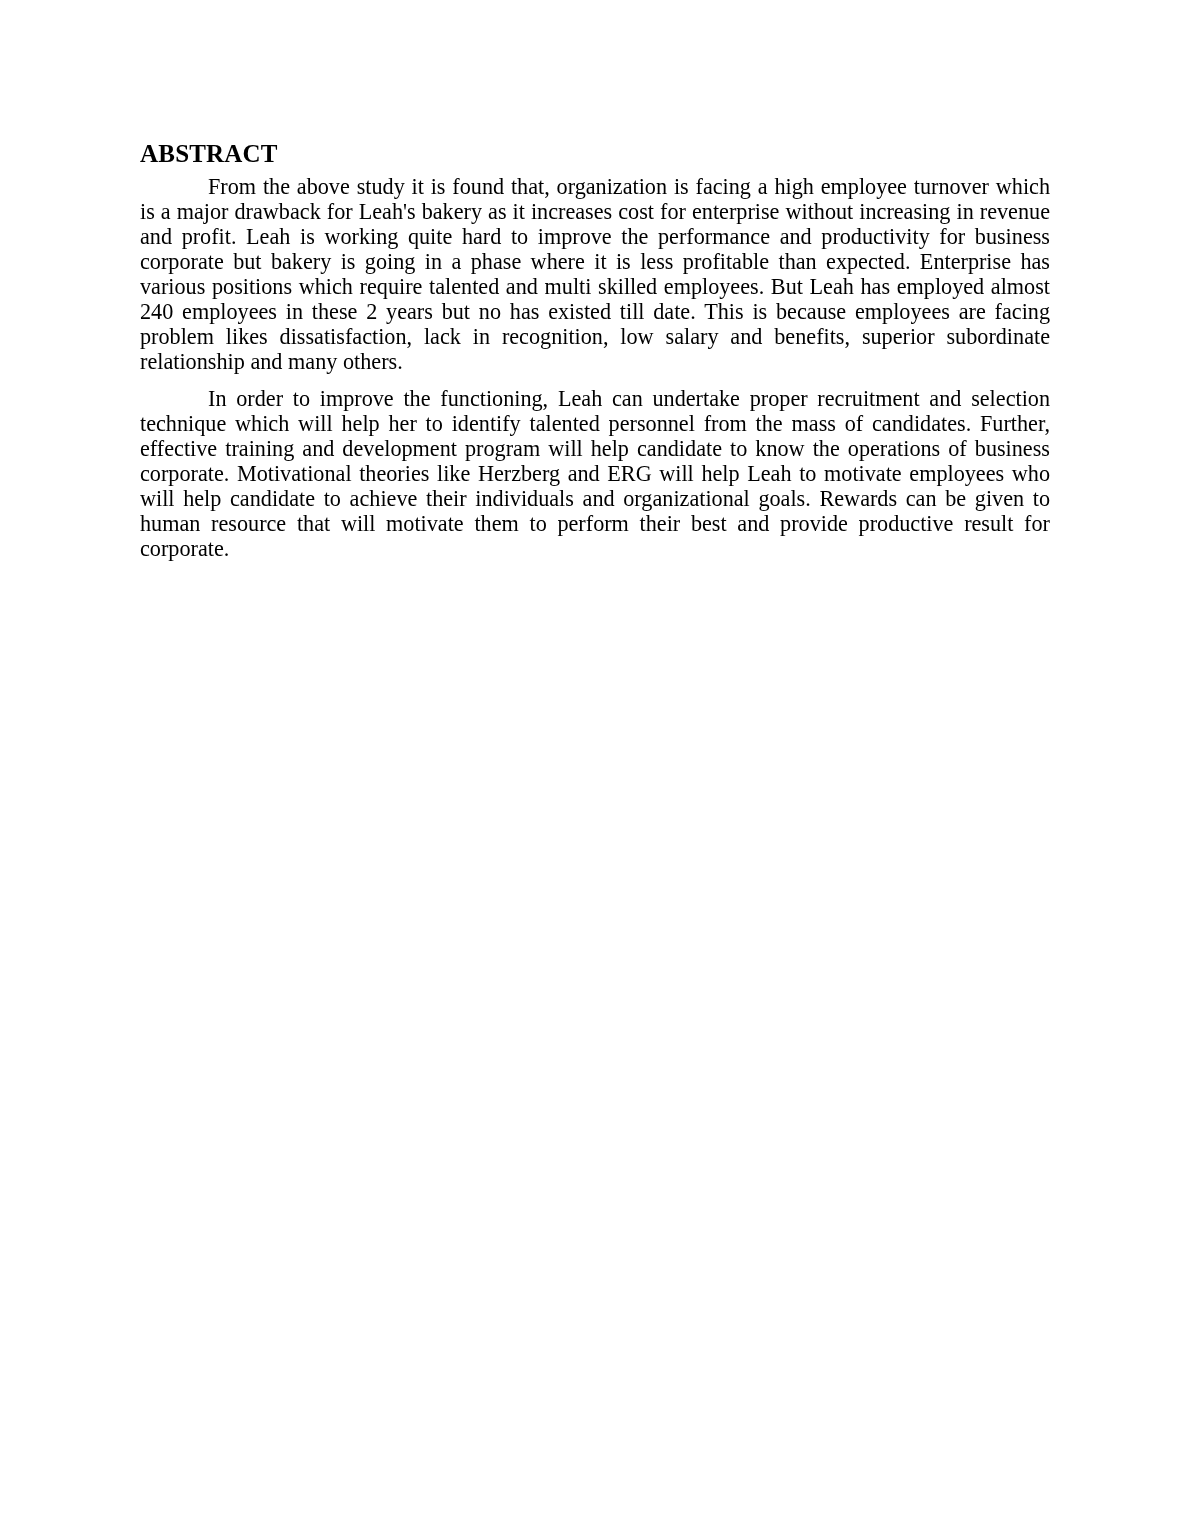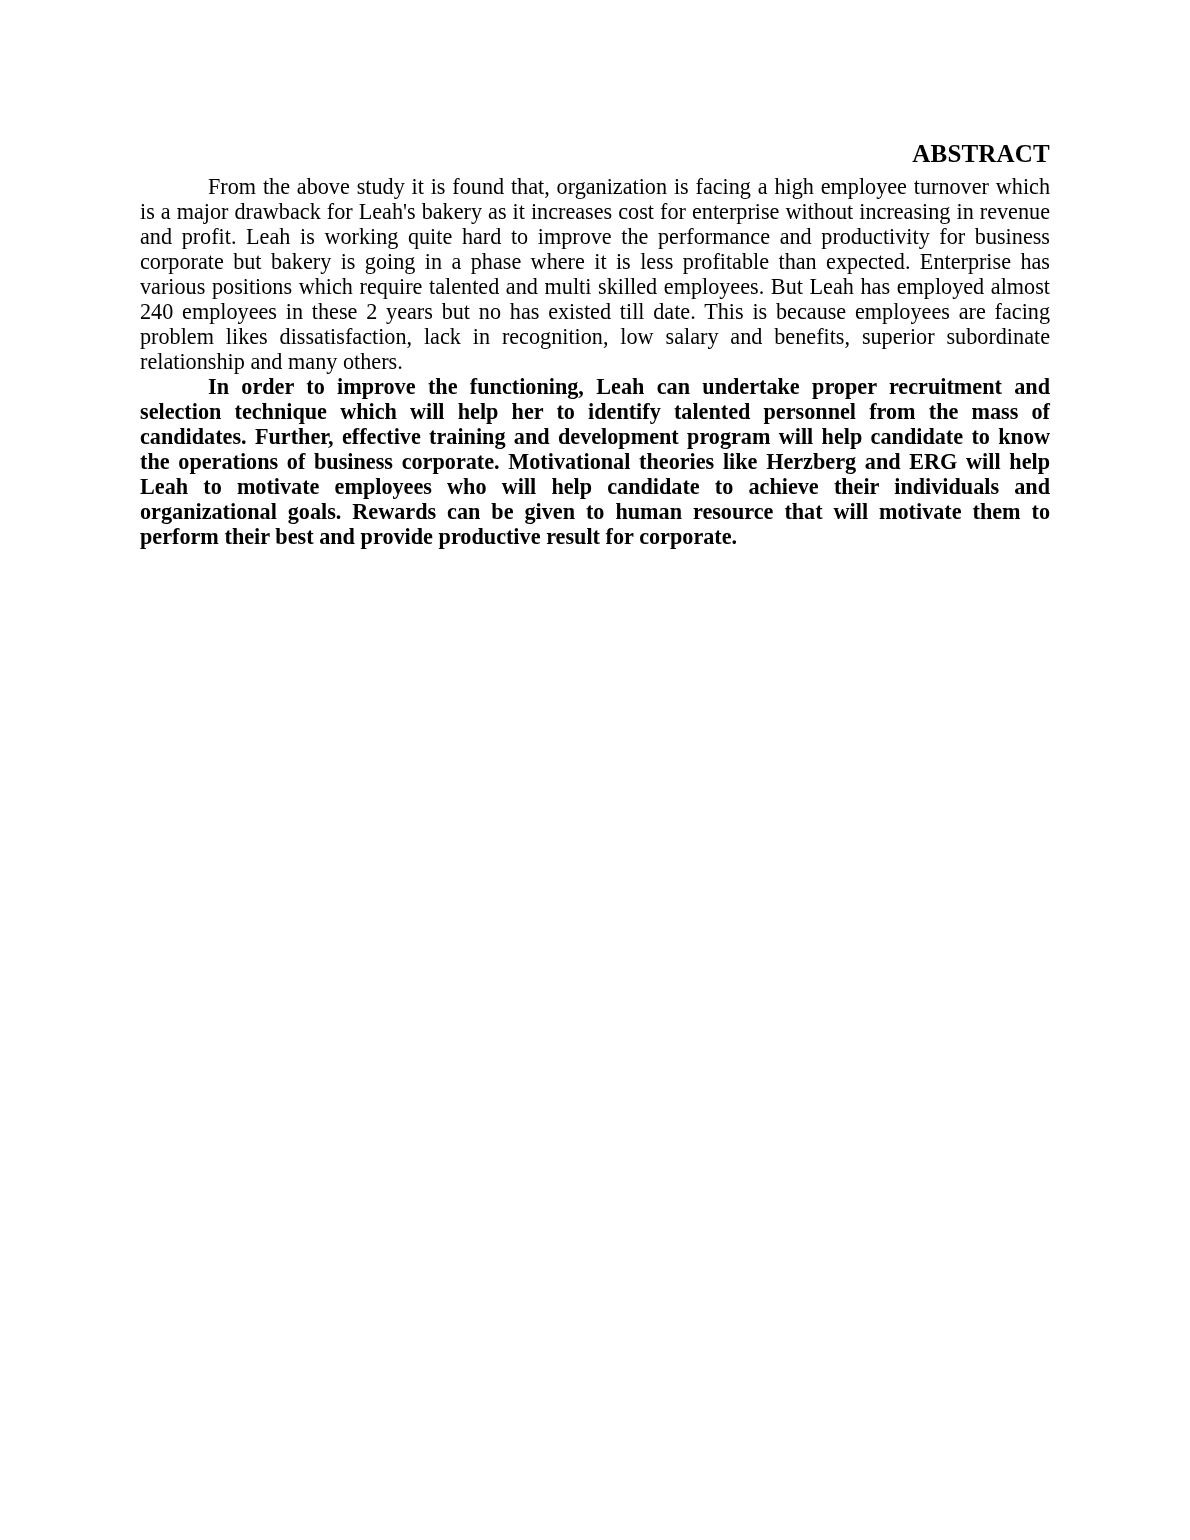--- a/index.html
+++ b/index.html
@@ -29,40 +29,39 @@
   .content {
     position: absolute;
     left: 140px;
     top: 134px;
     width: 910px;
   }
 
   .doc-title {
     font-size: 25px;
     font-weight: bold;
-    text-align: right;
+    text-align: left;
     line-height: 40.4px;
     margin: 0 0 0 0;
     letter-spacing: 0.2px;
   }
 
   .body-paragraph {
     font-size: 22.2px;
     line-height: 25px;
     text-align: justify;
     text-justify: inter-word;
     text-indent: 68px;
     margin: 0;
     hyphens: none;
     word-spacing: 0.1px;
   }
 
   .body-paragraph + .body-paragraph {
-    margin-top: 0;
-    font-weight: bold;
+    margin-top: 12px;
   }
 </style>
 </head>
 <body>
 
 <div class="page">
   <div class="content">
 
     <h1 class="doc-title">ABSTRACT</h1>
 

